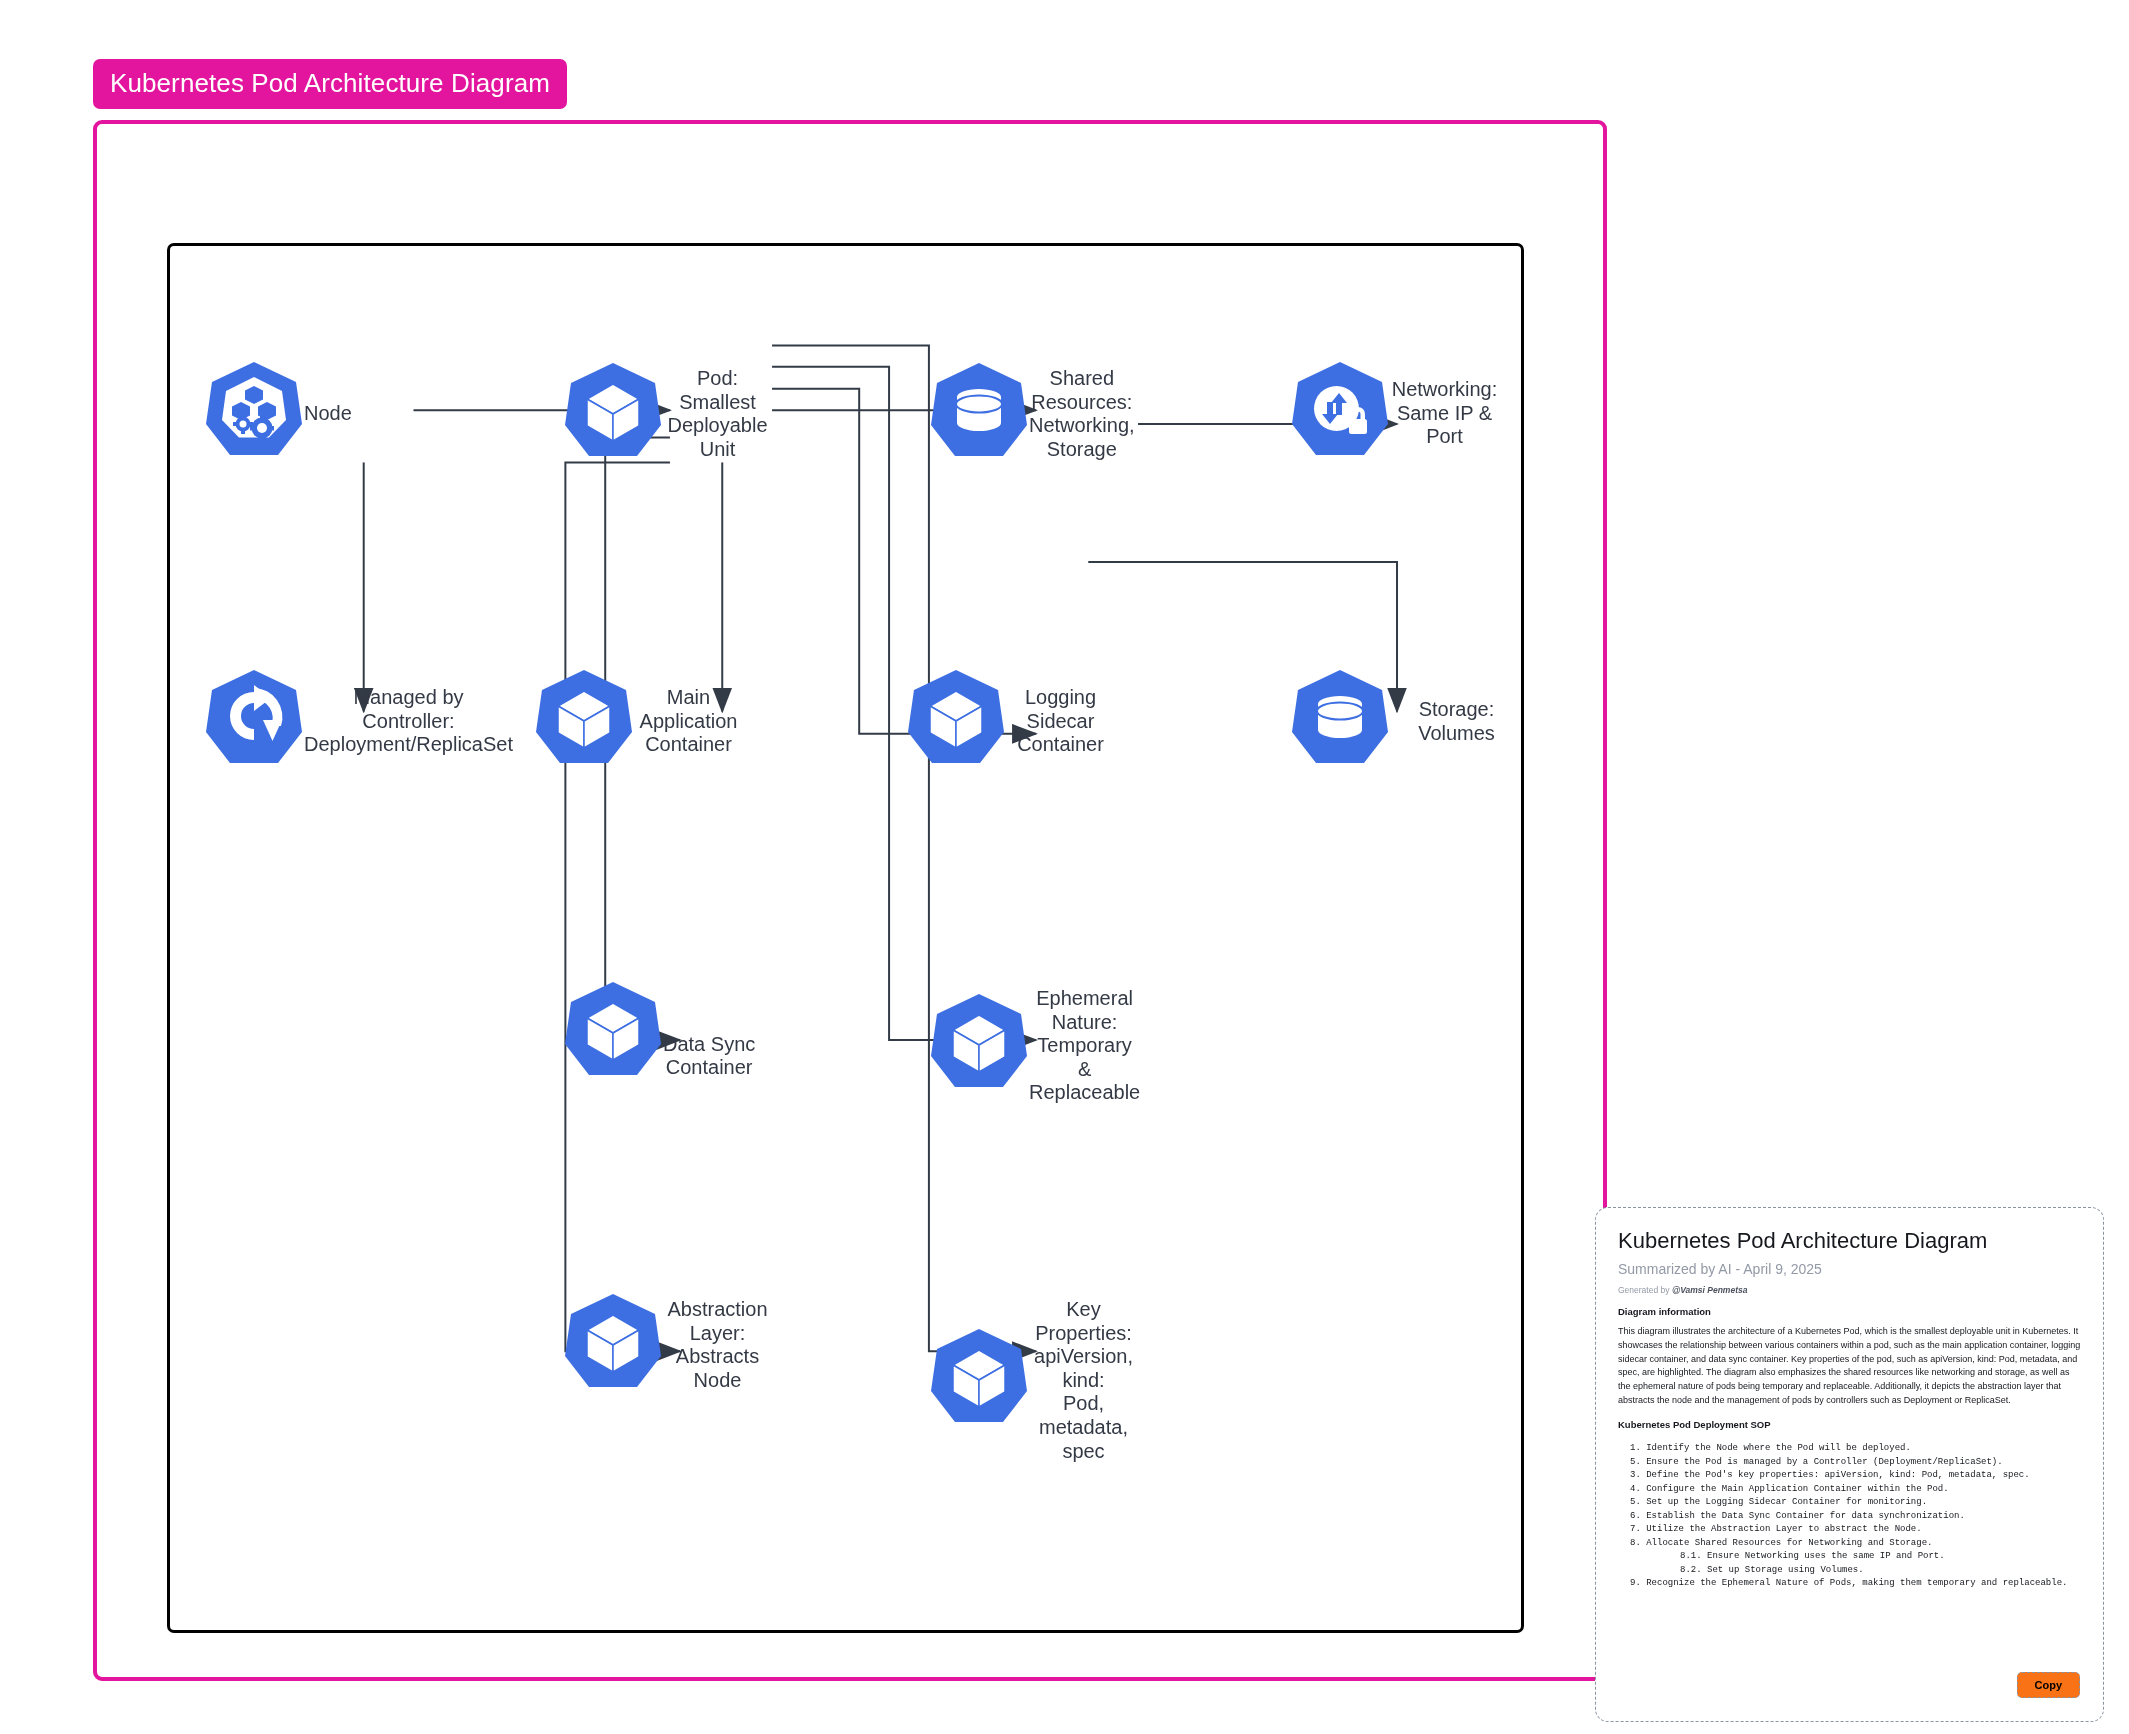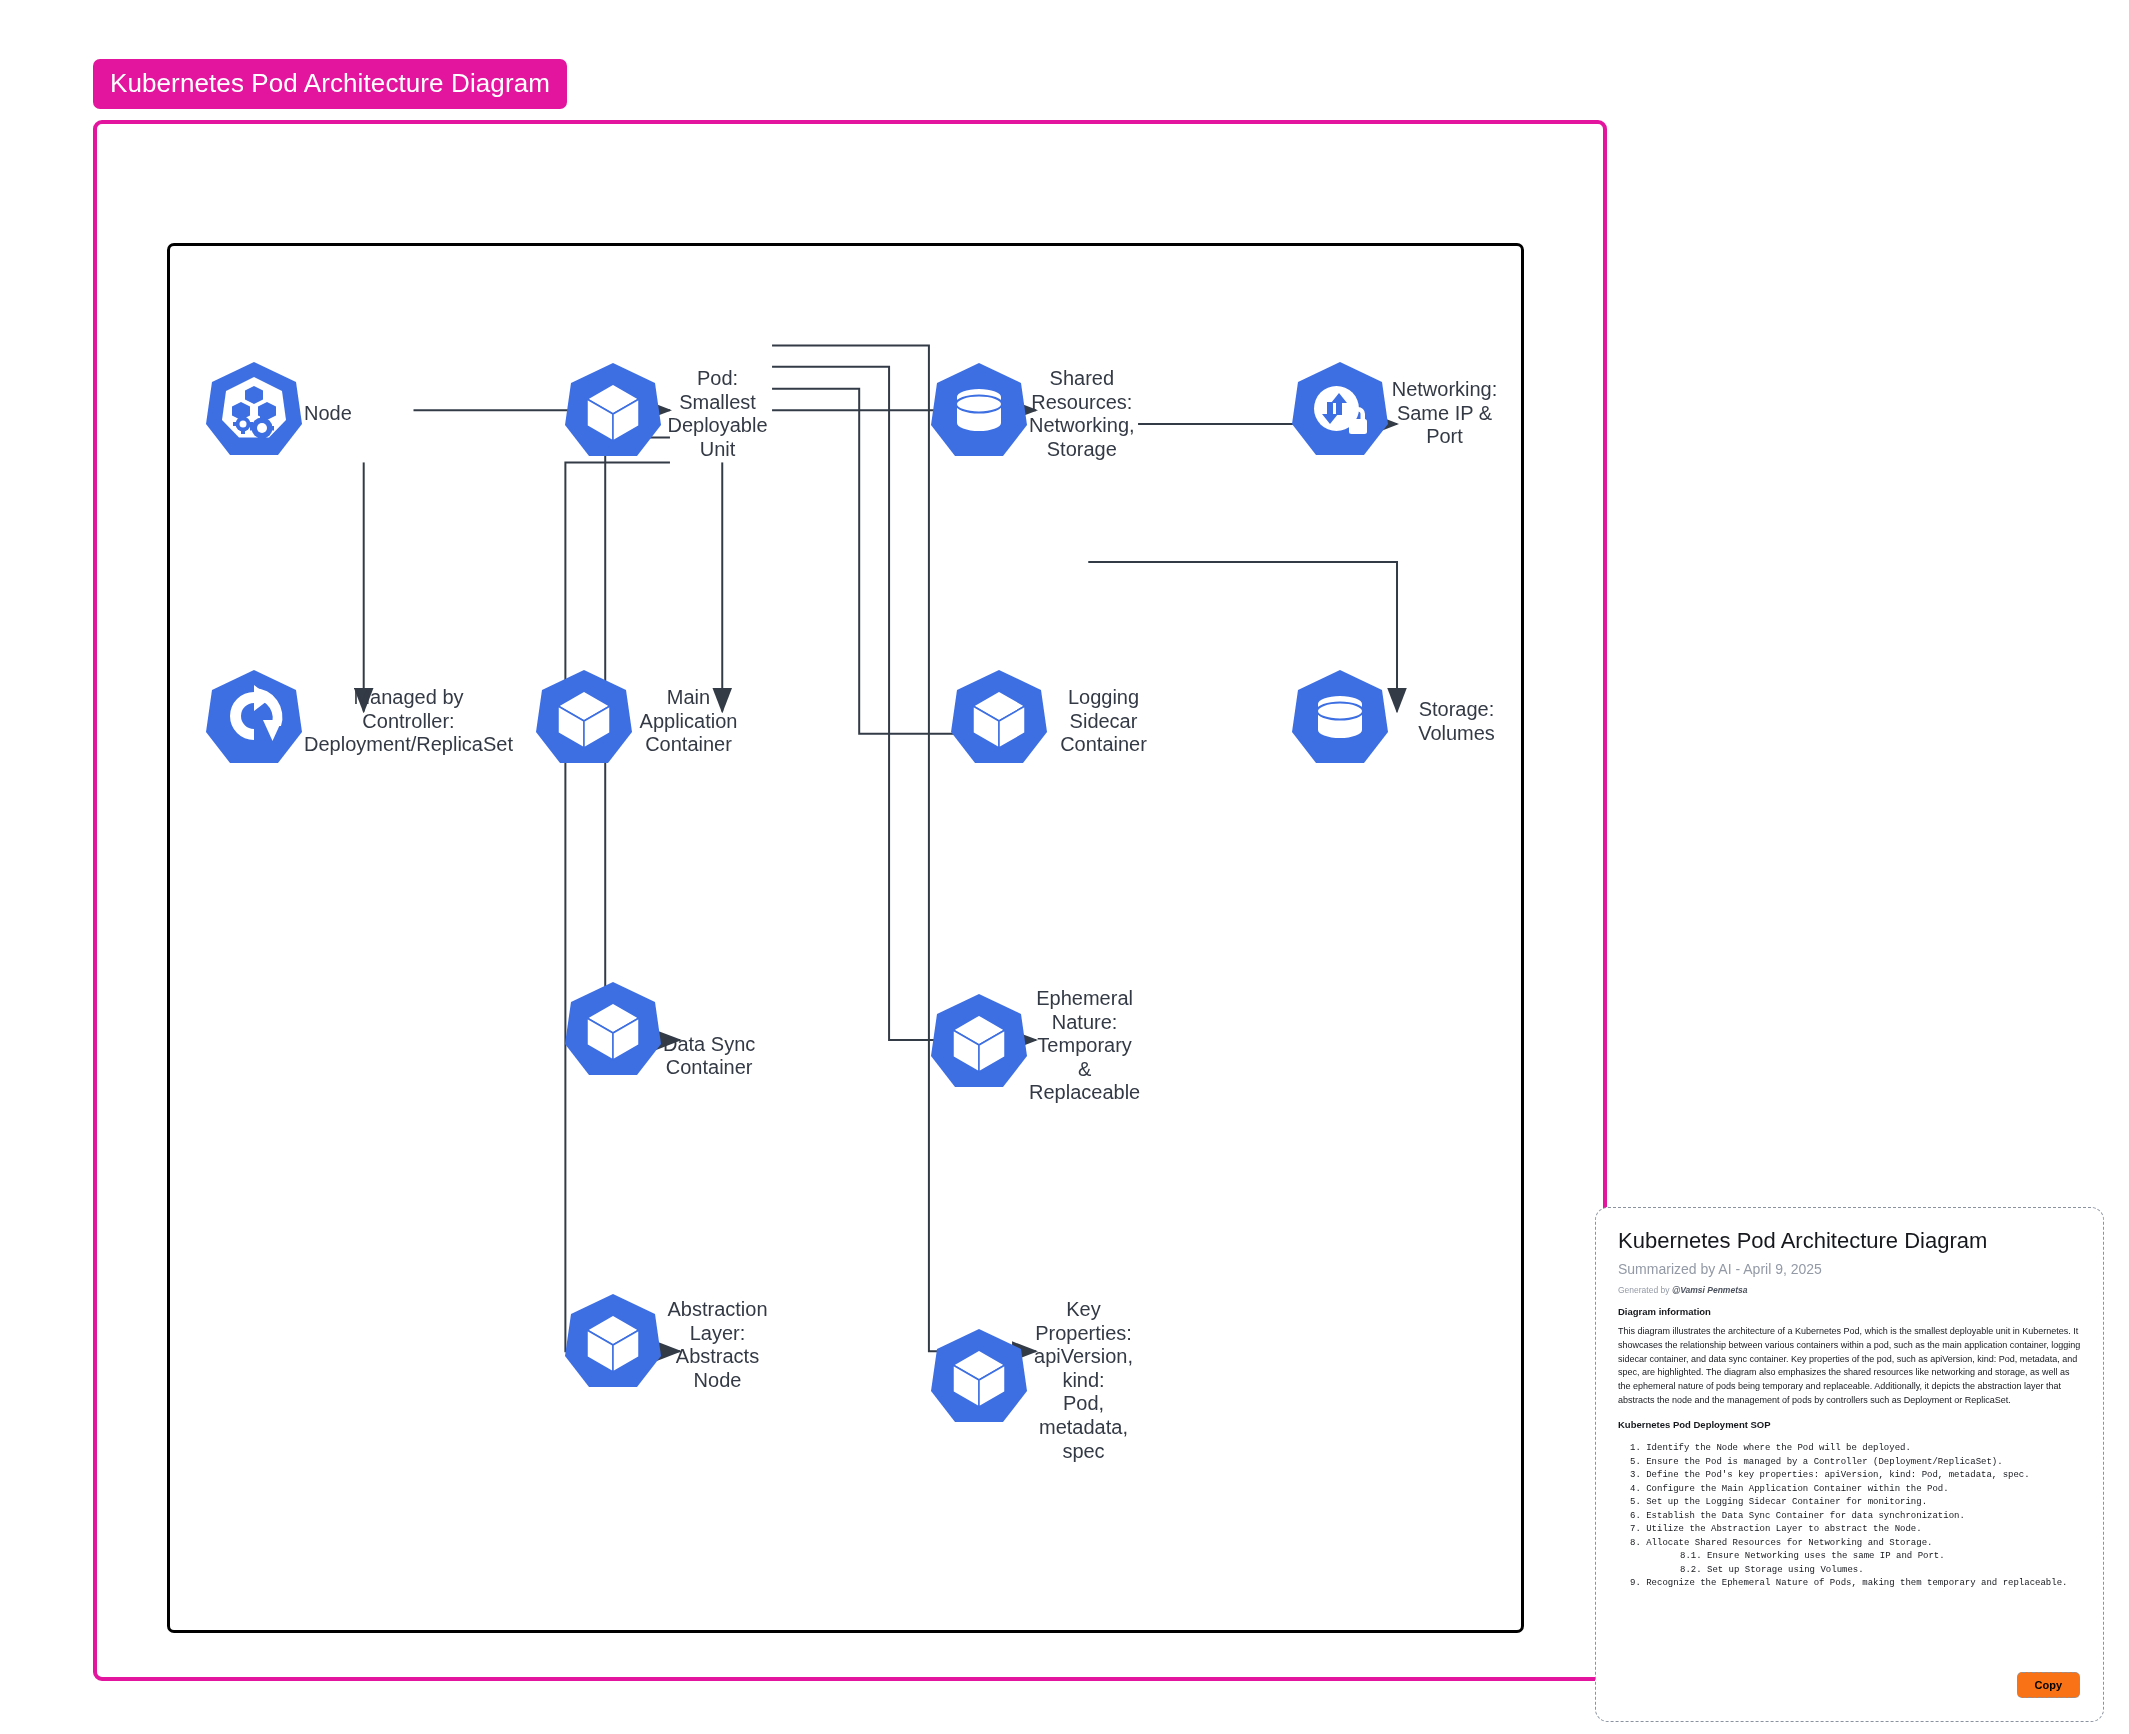--- a/index.html
+++ b/index.html
@@ -191,21 +191,21 @@
           <polygon points="100,4 184,44 196,128 148,190 52,190 4,128 16,44" fill="#3d6fe3"></polygon>
           <g fill="#fff" stroke="#3d6fe3" stroke-width="3" stroke-linejoin="round">
             <path d="M100,46 L152,76 L100,106 L48,76 Z"></path>
             <path d="M48,76 L100,106 L100,160 L48,130 Z"></path>
             <path d="M152,76 L100,106 L100,160 L152,130 Z"></path>
           </g>
         </svg></div>
       <div class="label">Main Application
 Container</div>
     </div>
-    <div class="node" style="left: 929px; top: 668px; padding-left: 20px;">
+    <div class="node" style="left: 886px; top: 668px; padding-left: 20px;">
       <div class="glyph"><svg viewBox="0 0 200 200" width="100" height="100">
           <polygon points="100,4 184,44 196,128 148,190 52,190 4,128 16,44" fill="#3d6fe3"></polygon>
           <g fill="#fff" stroke="#3d6fe3" stroke-width="3" stroke-linejoin="round">
             <path d="M100,46 L152,76 L100,106 L48,76 Z"></path>
             <path d="M48,76 L100,106 L100,160 L48,130 Z"></path>
             <path d="M152,76 L100,106 L100,160 L152,130 Z"></path>
           </g>
         </svg></div>
       <div class="label">Logging Sidecar
 Container</div>

